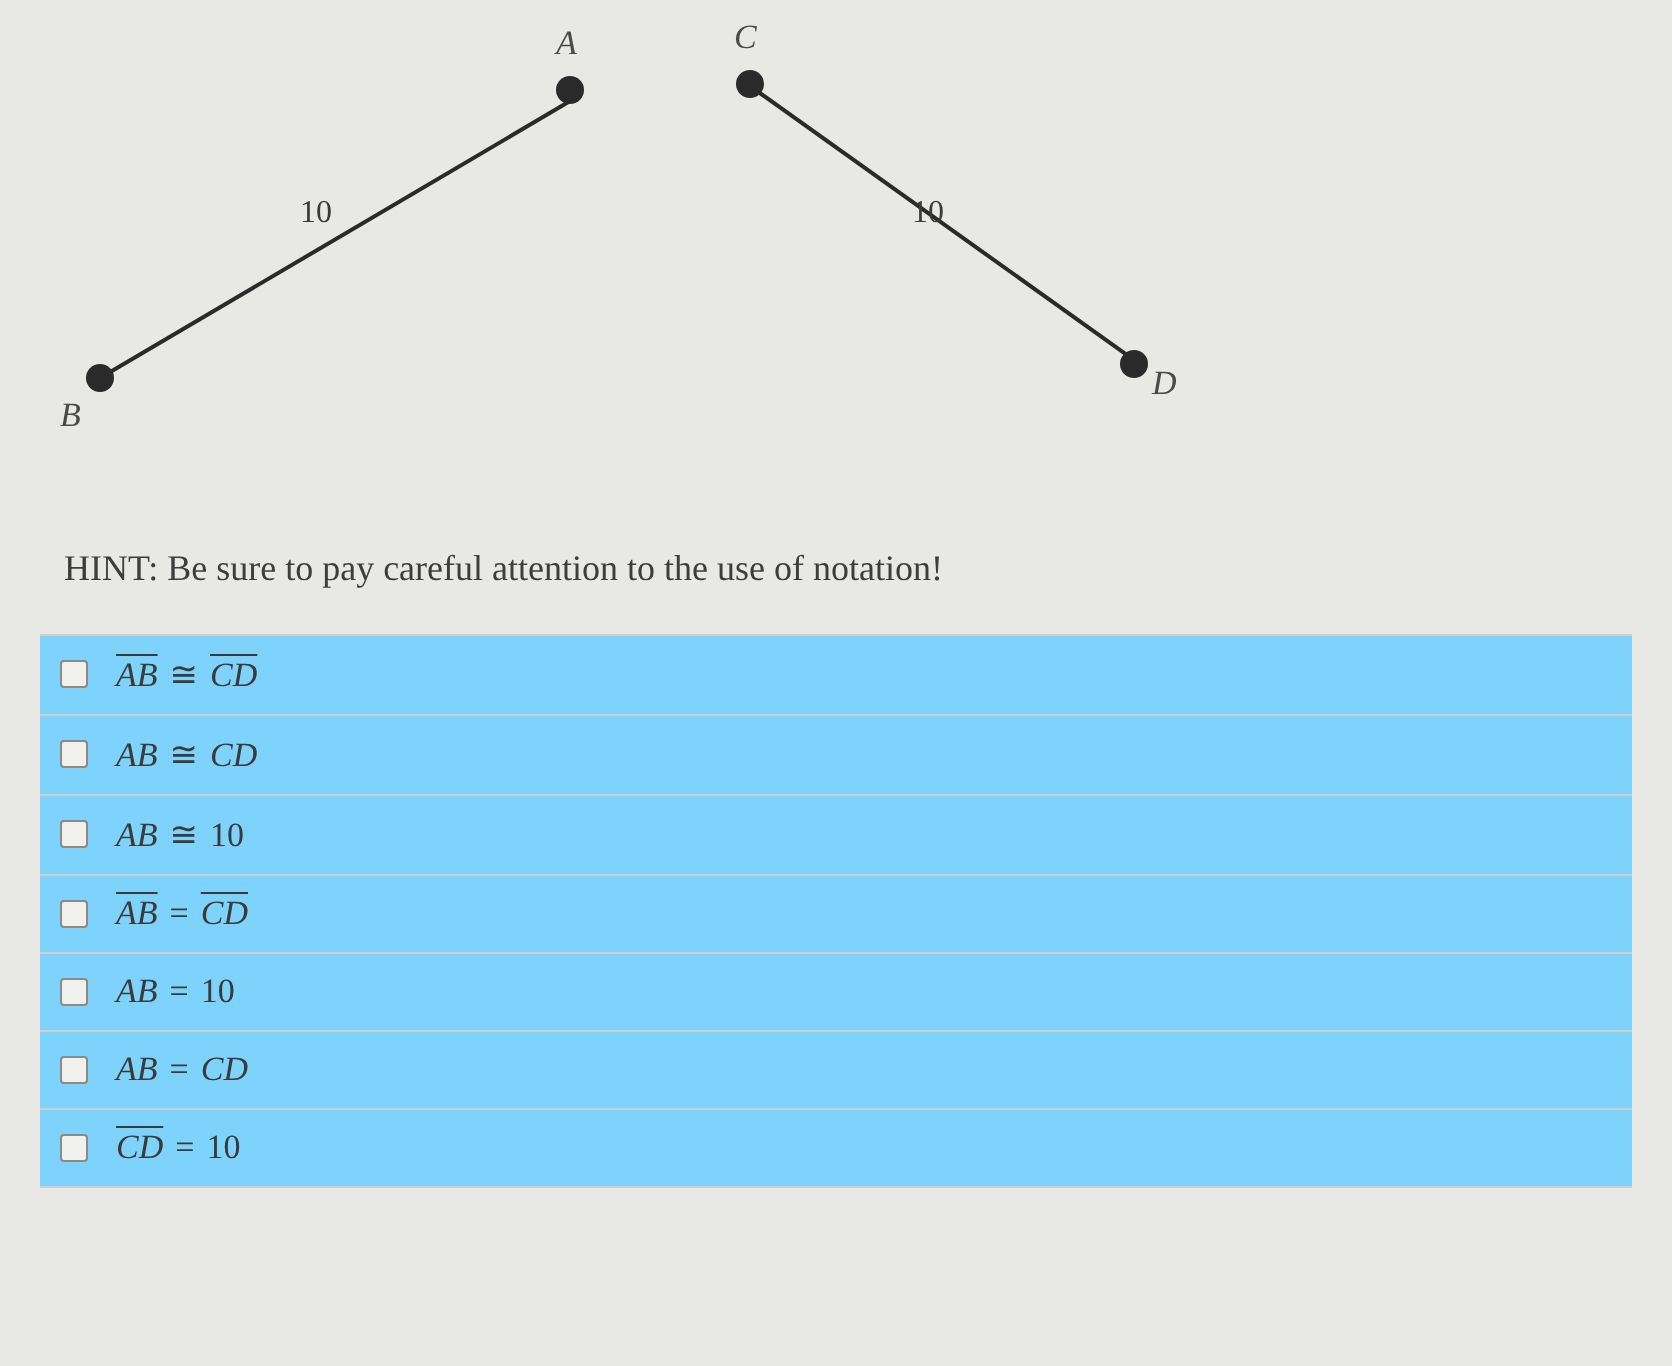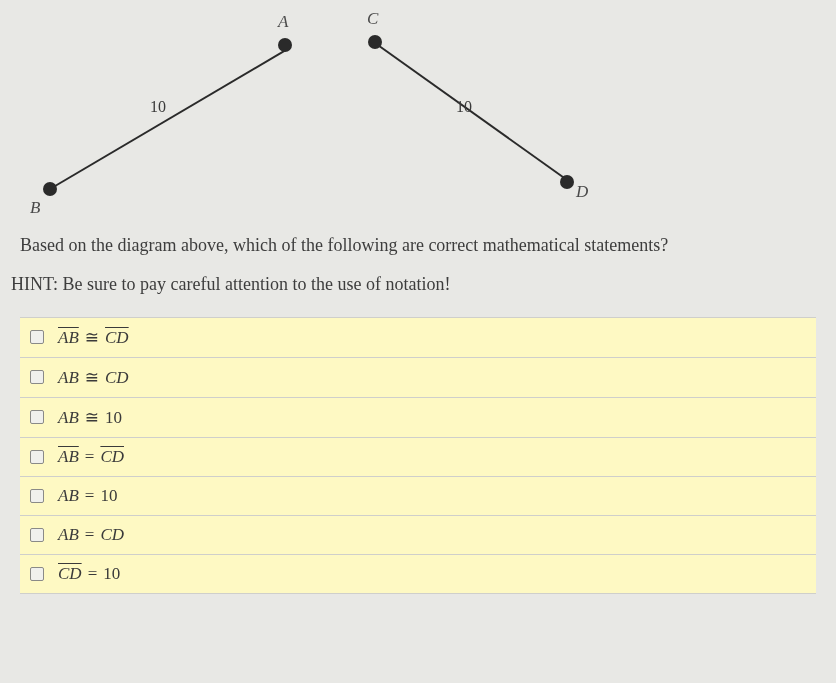--- a/index.html
+++ b/index.html
@@ -46,34 +46,34 @@
       height: 2px;
       transform-origin: left center;
     }
     .question-text {
       padding: 16px 20px 0 20px;
       font-size: 18px;
       line-height: 1.6;
       color: #3d3d3d;
     }
     .hint-text {
-      padding: 14px 20px 22px 11px;
+      padding: 14px 20px 22px 32px;
       font-size: 18px;
       color: #3d3d3d;
       font-family: Liberation Serif, serif;
     }
     .options {
       padding: 0 20px;
     }
     .option-row {
       display: flex;
       align-items: center;
       padding: 9px 10px;
       border-top: 1px solid #cfcfcb;
-      background: #fef9c3;
+      background: #7dd3fc;
       font-size: 17px;
       font-family: 'Times New Roman', serif;
     }
     .option-row:last-child {
       border-bottom: 1px solid #cfcfcb;
     }
     .checkbox {
       width: 14px;
       height: 14px;
       border: 1.5px solid #8a8a87;
@@ -121,21 +121,21 @@
   <div class="point-label" style="left:367px; top:9px;">C</div>
 
   <div class="point" style="left:560px; top:175px;"></div>
   <div class="point-label" style="left:576px; top:182px;">D</div>
 
   <div class="segment-label" style="left:150px; top:98px;">10</div>
   <div class="segment-label" style="left:456px; top:98px;">10</div>
 </div>
 
 <div class="question-text">
-  <span>Based on the diagram above, which of the following are correct mathematical statements?</span><br>
+  <br>
 </div>
 
 <div class="hint-text">HINT: Be sure to pay careful attention to the use of notation!</div>
 
 <div class="options">
 
   <div class="option-row">
     <div class="checkbox"></div>
     <span class="math">
       <span class="overline">AB</span>

